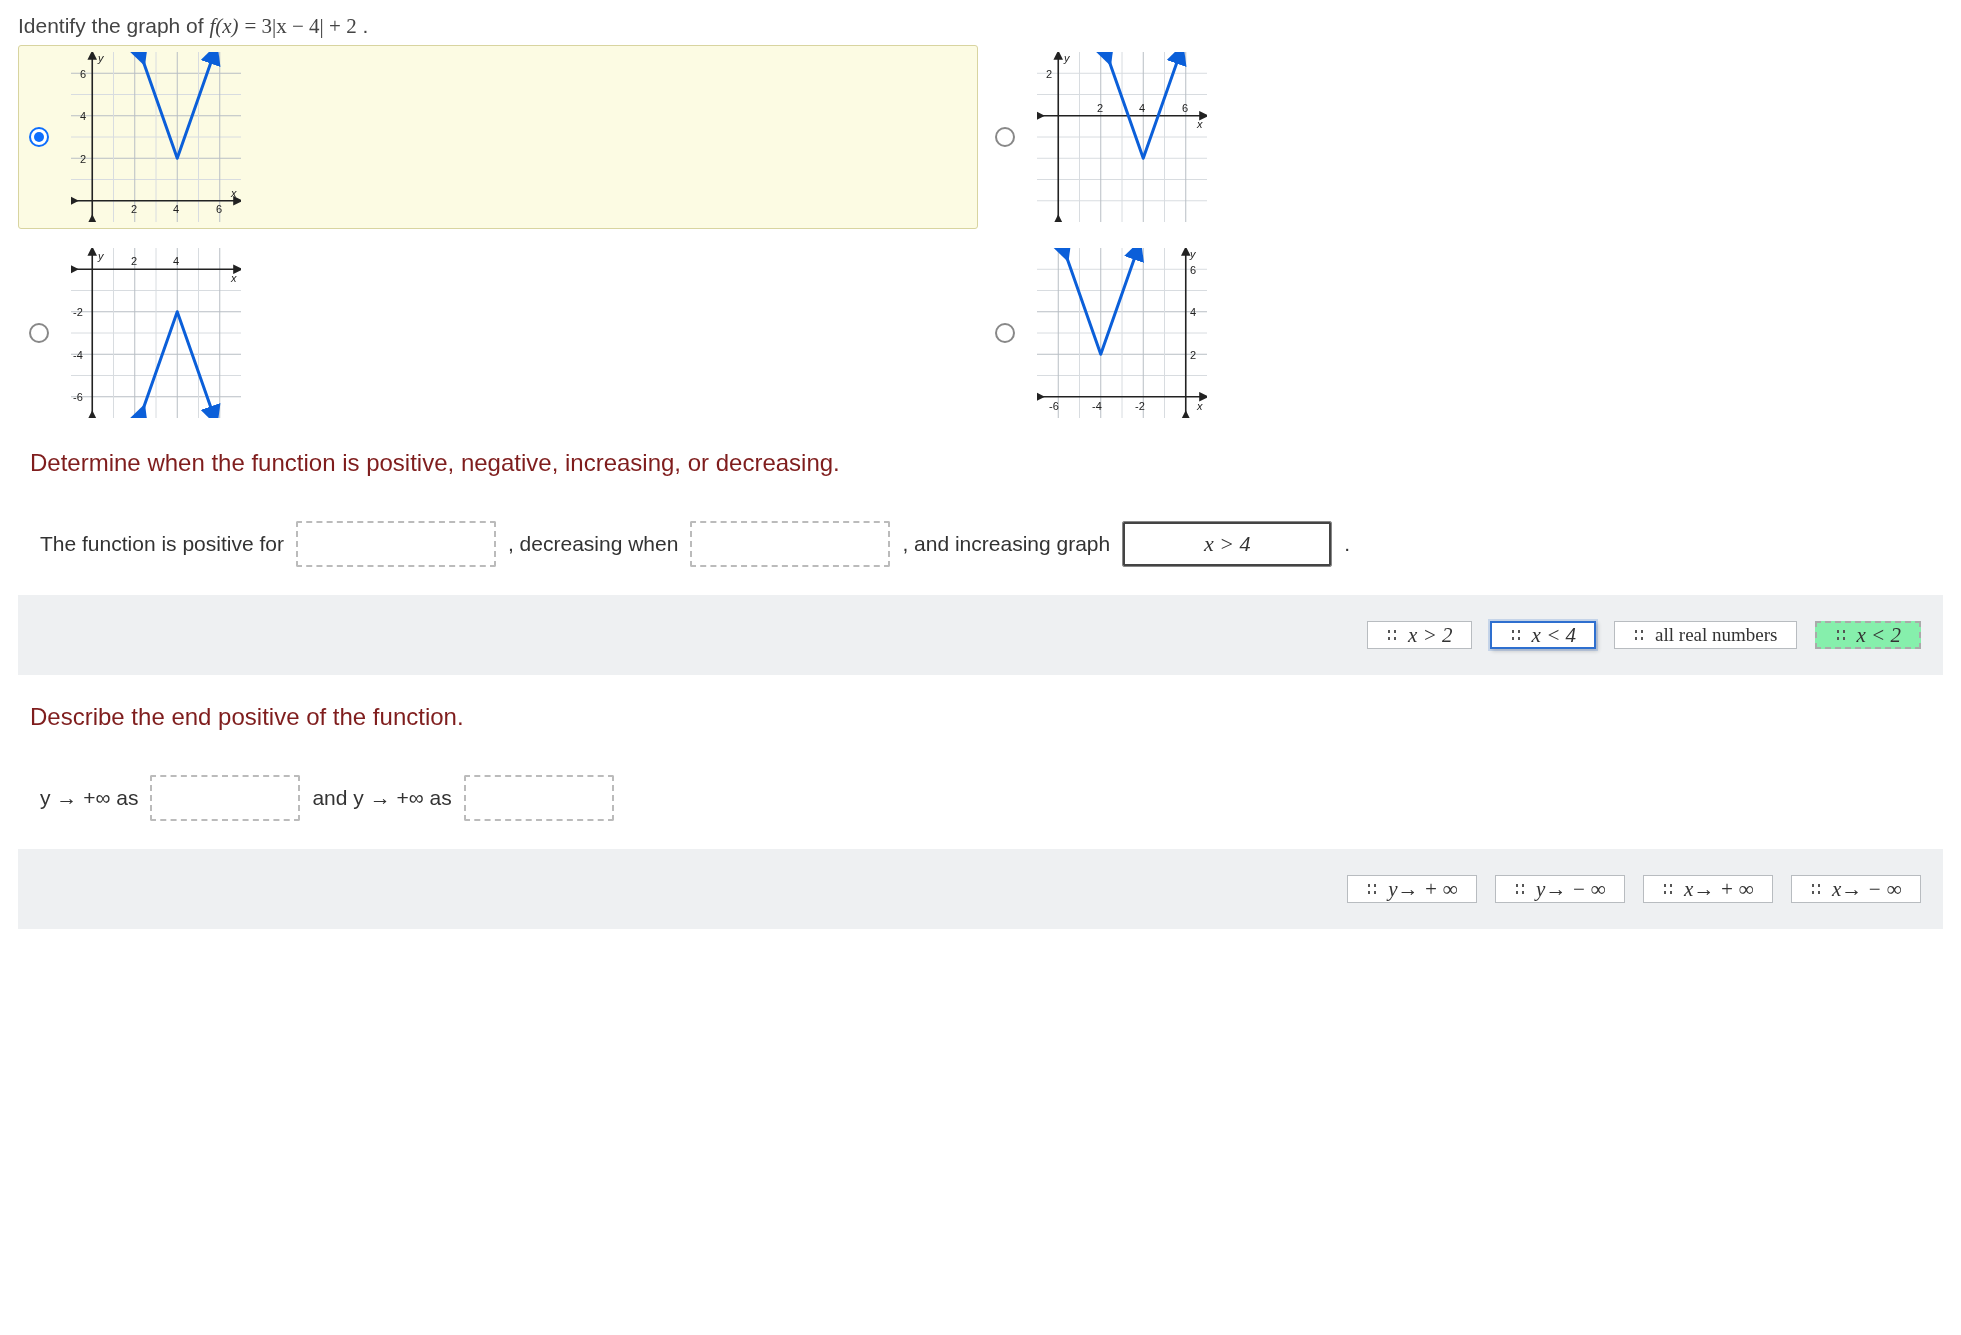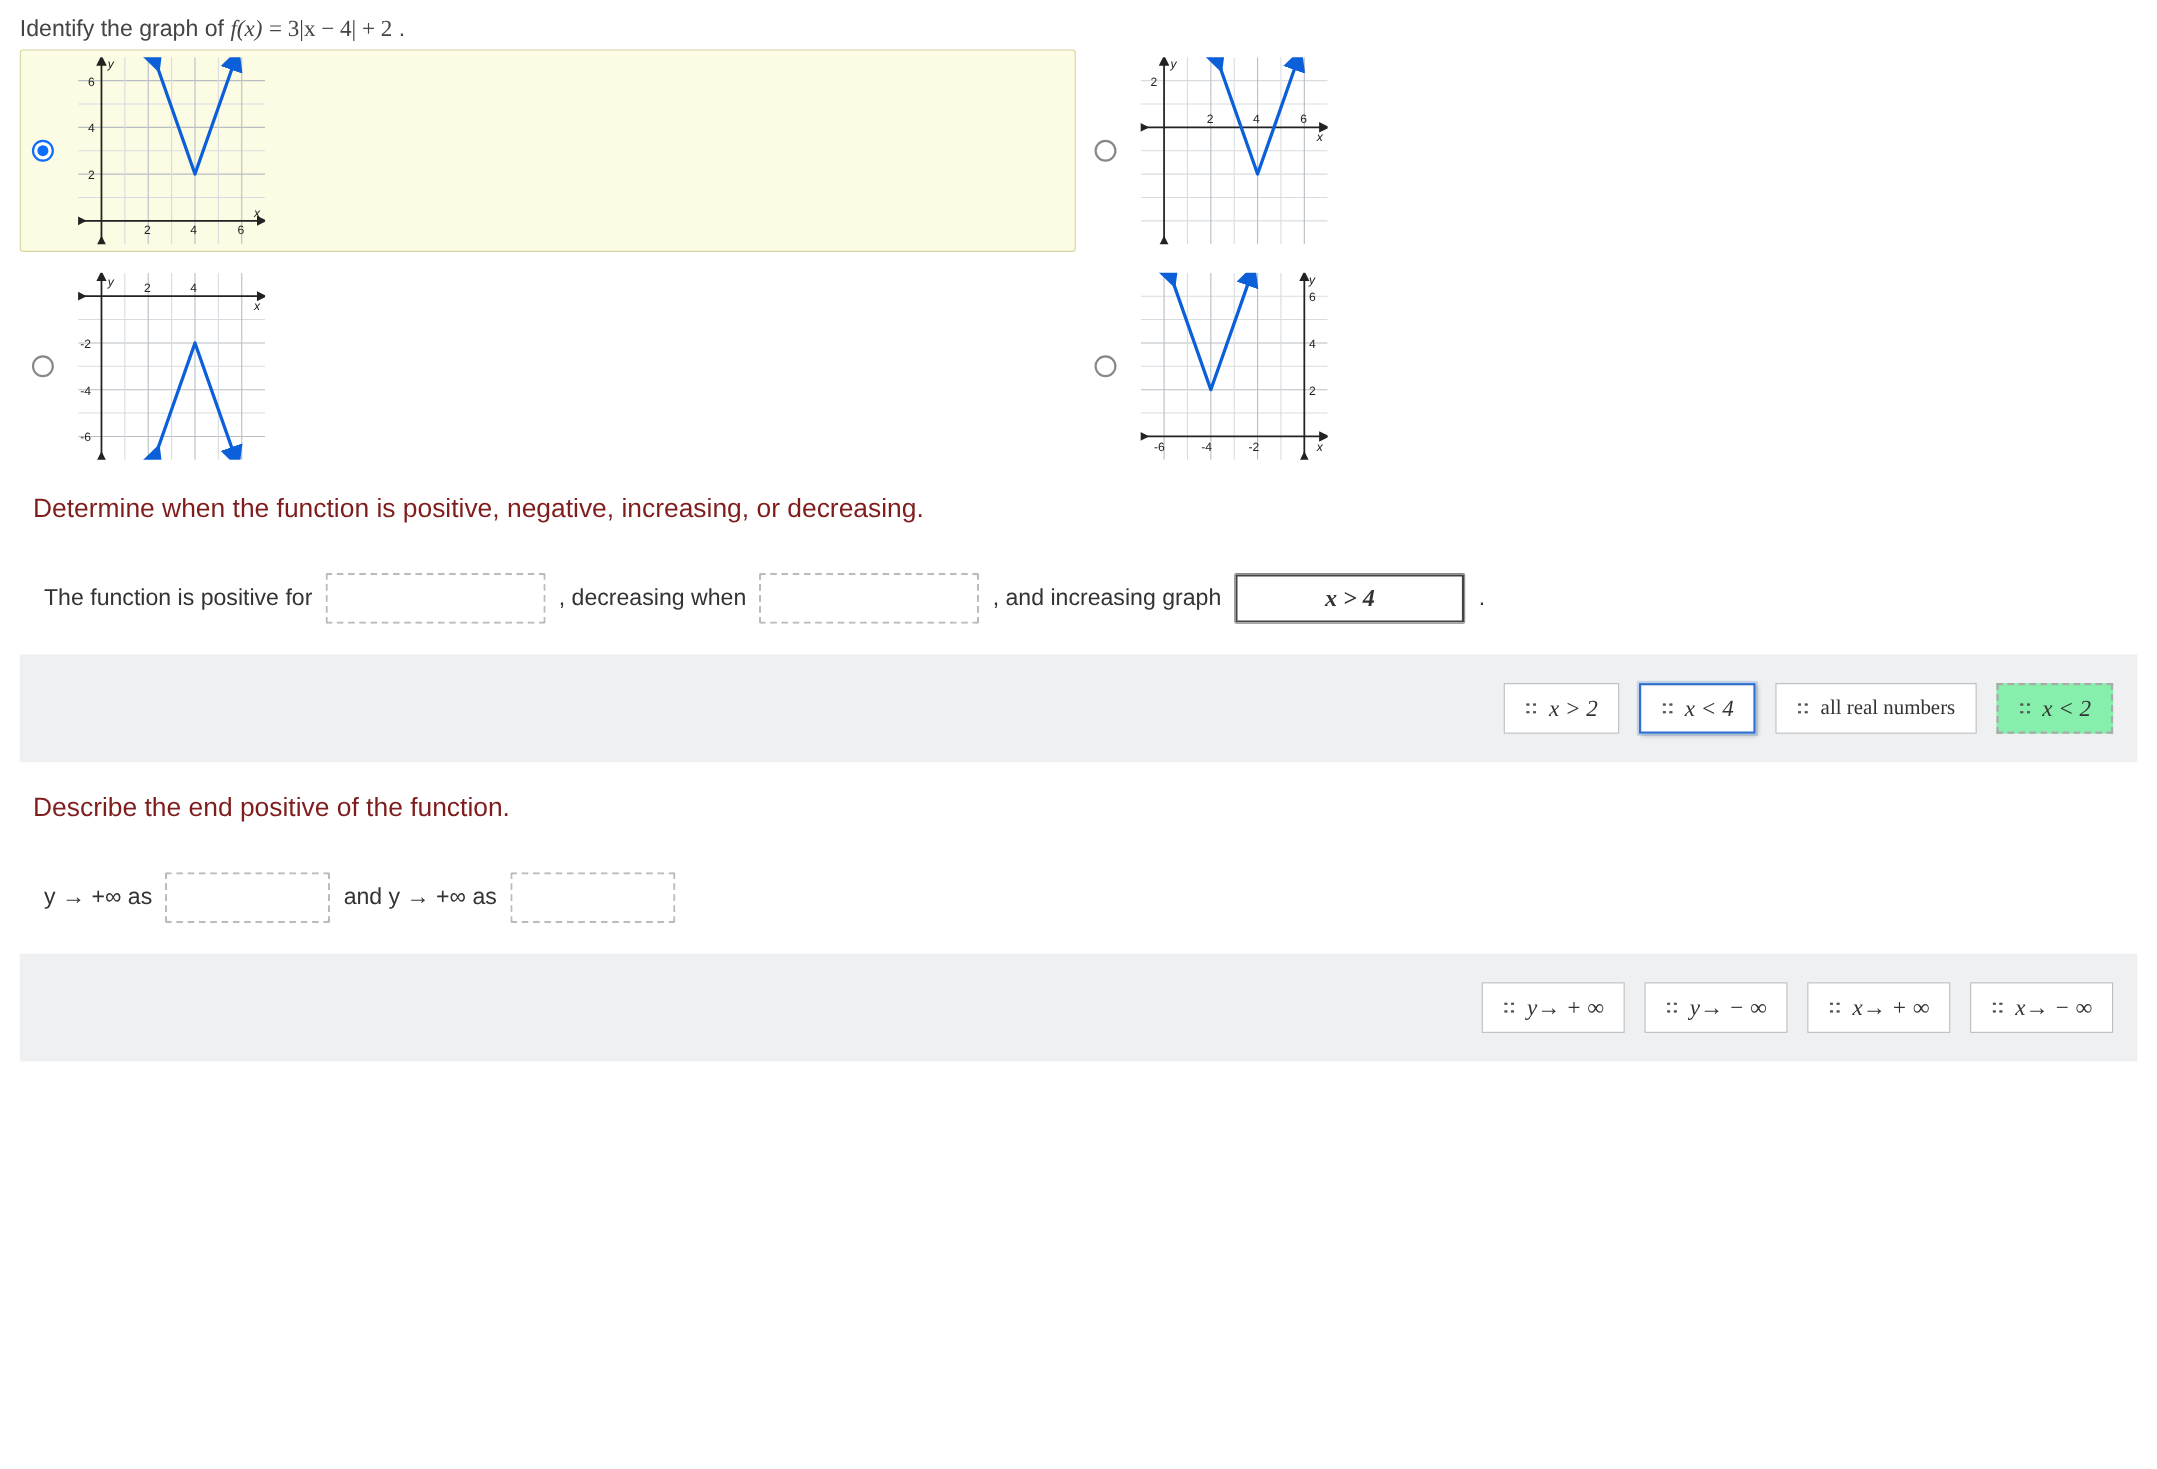--- a/index.html
+++ b/index.html
@@ -76,21 +76,20 @@
     align-items: center;
     justify-content: center;
     min-width: 200px;
     height: 46px;
     border: 2px dashed #bbb;
     border-radius: 2px;
     margin: 0 4px;
     font-family: 'Times New Roman', serif;
     font-size: 22px;
     font-style: italic;
-    font-weight: bold;
   }
   .drop-slot.filled {
     border: 1px solid #888;
     box-shadow: inset 0 0 0 2px #444;
     font-style: normal;
     min-width: 210px;
   }
   .drop-slot.small { min-width: 150px; }
 
   
@@ -101,21 +100,21 @@
     gap: 18px;
     padding: 26px 22px;
     background: #eef0f2;
     margin-bottom: 28px;
   }
   .tile {
     display: inline-flex;
     align-items: center;
     justify-content: center;
     min-width: 100px;
-    height: 46px;
+    height: 28px;
     padding: 0 18px;
     border: 1px solid #b8bcc0;
     background: #fff;
     font-family: 'Times New Roman', serif;
     font-size: 21px;
     gap: 10px;
     cursor: grab;
   }
   .tile.sans { font-family: Liberation Serif, serif; font-size: 19px; }
   .tile.active {

